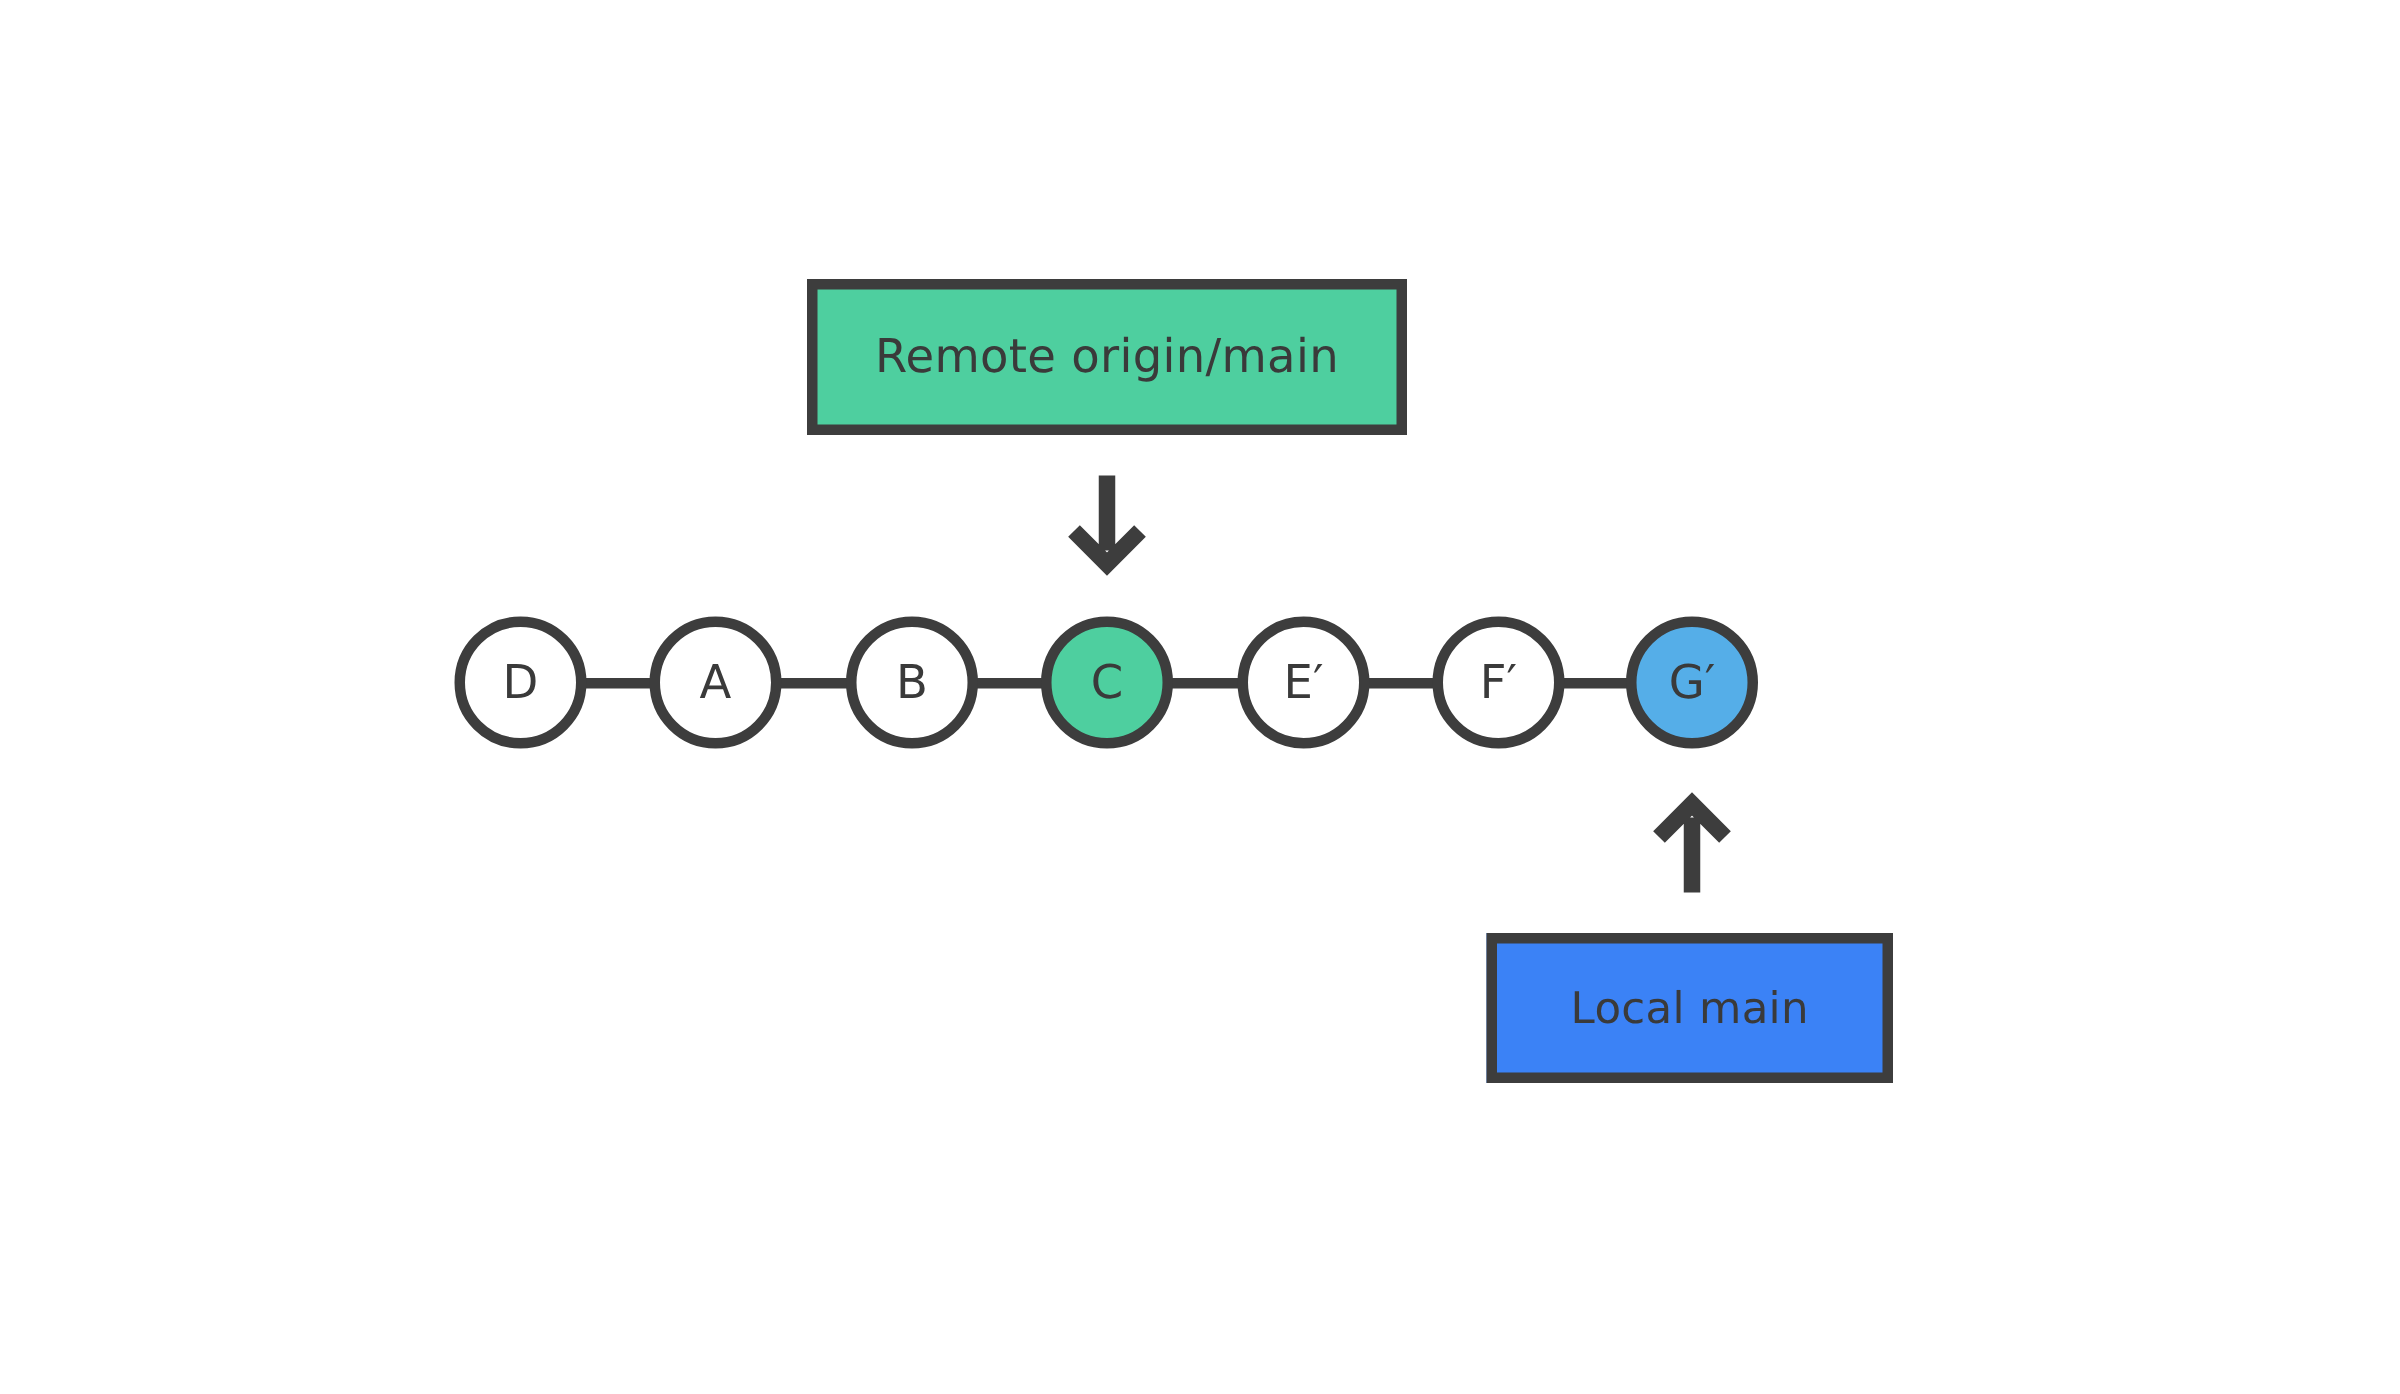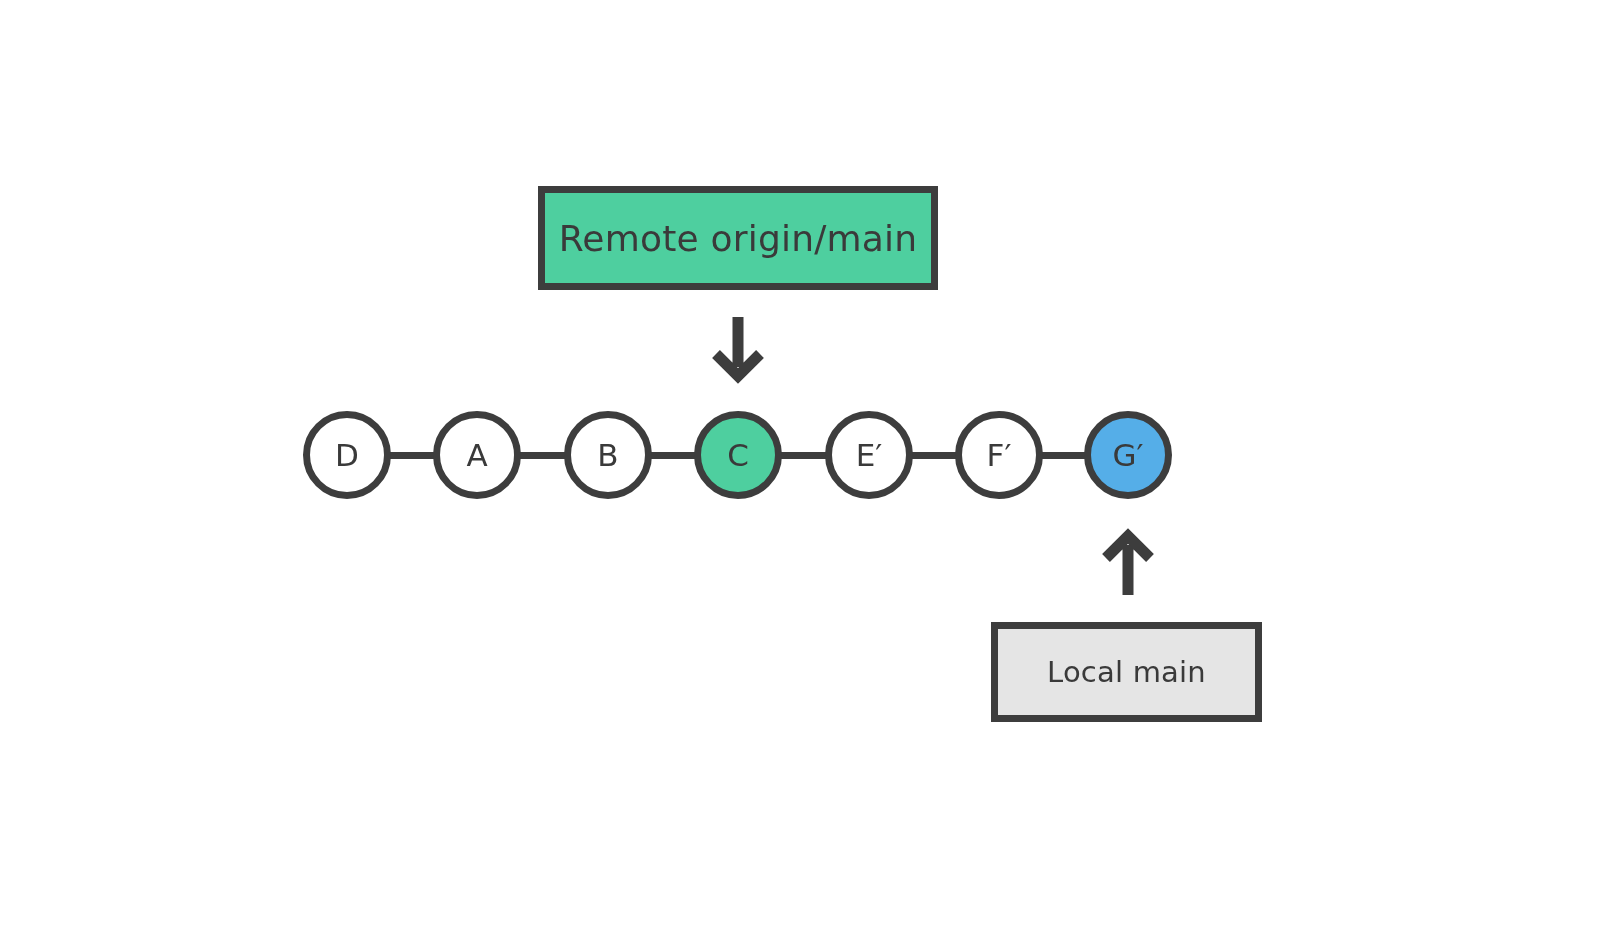--- a/index.html
+++ b/index.html
@@ -28,28 +28,28 @@
     justify-content: center;
     color: #3a3a3a;
     letter-spacing: 0.2px;
   }
   #remote-box {
     left: 538px;
     top: 186px;
     width: 400px;
     height: 104px;
     background: #4ecf9f;
-    font-size: 36px;
+    font-size: 31px;
   }
   #local-box {
     left: 991px;
     top: 622px;
     width: 271px;
     height: 100px;
-    background: #e5e5e5;
+    background: #3b82f6;
     font-size: 29px;
   }
   .commit-node {
     position: absolute;
     box-sizing: border-box;
     width: 88px;
     height: 88px;
     border-radius: 50%;
     border: 7px solid #3d3d3d;
     background: #ffffff;

